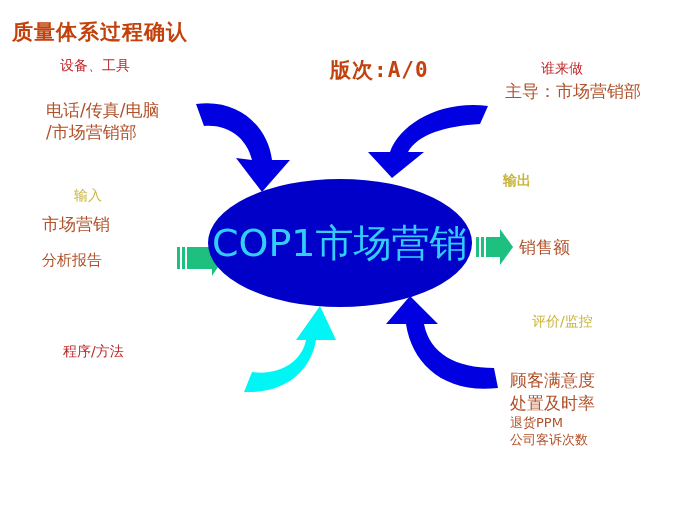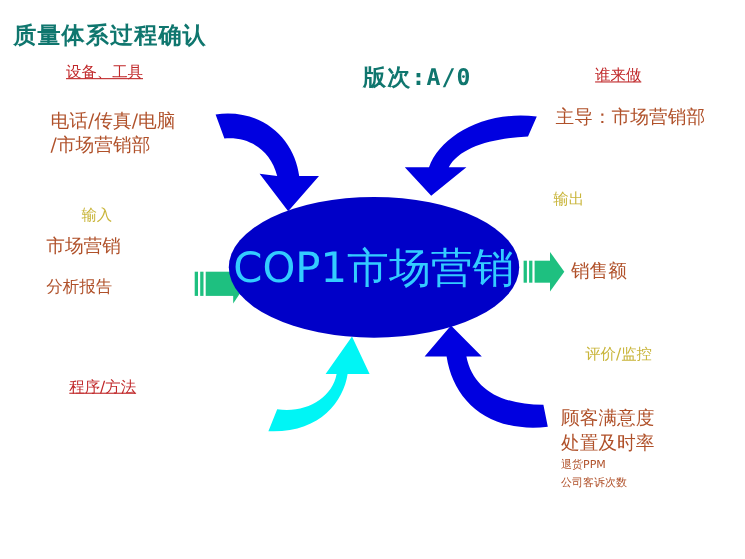--- a/index.html
+++ b/index.html
@@ -1,24 +1,24 @@
 <!DOCTYPE html>
 <html><head>
 <meta charset="utf-8">
 <style>
   html, body { margin:0; padding:0; background:#ffffff; }
   body { width:677px; height:508px; position:relative; overflow:hidden;
          font-family:"DejaVu Sans","Liberation Sans",sans-serif; }
   .abs { position:absolute; white-space:nowrap; }
-  .title { font-weight:bold; font-size:21px; color:#0f766e; letter-spacing:1px; }
+  .title { font-weight:bold; font-size:21px; color:#c2410c; letter-spacing:1px; }
   .version { font-family:"DejaVu Sans Mono","Liberation Mono",monospace; }
-  .cat-red { color:#c0282a; font-size:14px;text-decoration:underline; }
+  .cat-red { color:#c0282a; font-size:14px; }
   .cat-yellow { color:#c9b53a; font-size:14px; }
   .val { color:#b0512a; font-size:17px; line-height:22px; }
-  .val-small { color:#b0512a; font-size:10px; line-height:18px; }
+  .val-small { color:#b0512a; font-size:13px; line-height:18px; }
   svg { position:absolute; left:0; top:0; }
   .center-label { font-size:38px; color:#33ccff;text-align:right; }
 </style>
 </head>
 <body>
 
 <svg width="677" height="508" viewBox="0 0 677 508">
 
   <path d="M196,104 C240,98 268,128 272,160 L290,160 L262,192 L236,158 L252,160 C246,136 226,124 204,126 Z" fill="#0000e0"></path>
 
@@ -48,27 +48,27 @@
 <div class="abs title" style="left:12px;top:18px;">质量体系过程确认</div>
 <div class="abs title version" style="left:330px;top:18px;margin-top:38px;">版次:A/0</div>
 
 <div class="abs center-label" style="left:212px;top:218px;">COP1市场营销</div>
 
 <div class="abs cat-red" style="left:60px;top:57px;">设备、工具</div>
 <div class="abs val" style="left:46px;top:99px;text-align:right;">电话/传真/电脑</div>
 <div class="abs val" style="left:46px;top:121px;">/市场营销部</div>
 
 <div class="abs cat-red" style="left:541px;top:60px;">谁来做</div>
-<div class="abs val" style="left:505px;top:96px;">主导：市场营销部</div>
+<div class="abs val" style="left:505px;top:80px;">主导：市场营销部</div>
 
 <div class="abs cat-yellow" style="left:74px;top:187px;">输入</div>
 <div class="abs val" style="left:42px;top:213px;">市场营销</div>
 <div class="abs val-small" style="left:42px;top:251px;font-size:15px;">分析报告</div>
 
-<div class="abs cat-yellow" style="left:503px;top:172px;">输出</div>
+<div class="abs cat-yellow" style="left:503px;top:172px;font-weight:bold;">输出</div>
 <div class="abs val" style="left:519px;top:236px;">销售额</div>
 
 <div class="abs cat-red" style="left:63px;top:343px;">程序/方法</div>
 
 <div class="abs cat-yellow" style="left:532px;top:313px;">评价/监控</div>
 <div class="abs val" style="left:510px;top:369px;">顾客满意度</div>
 <div class="abs val" style="left:510px;top:392px;">处置及时率</div>
 <div class="abs val-small" style="left:510px;top:414px;">退货PPM</div>
 <div class="abs val-small" style="left:510px;top:431px;">公司客诉次数</div>
 

